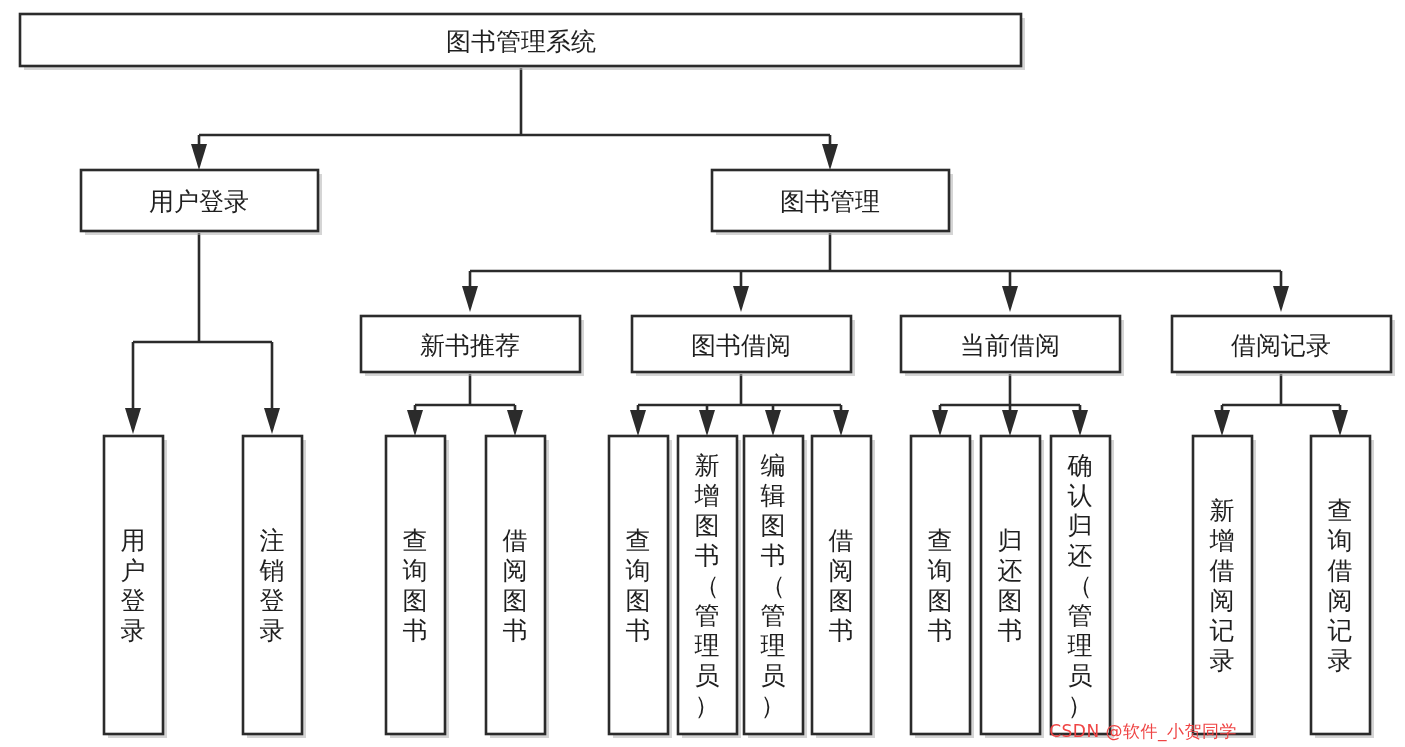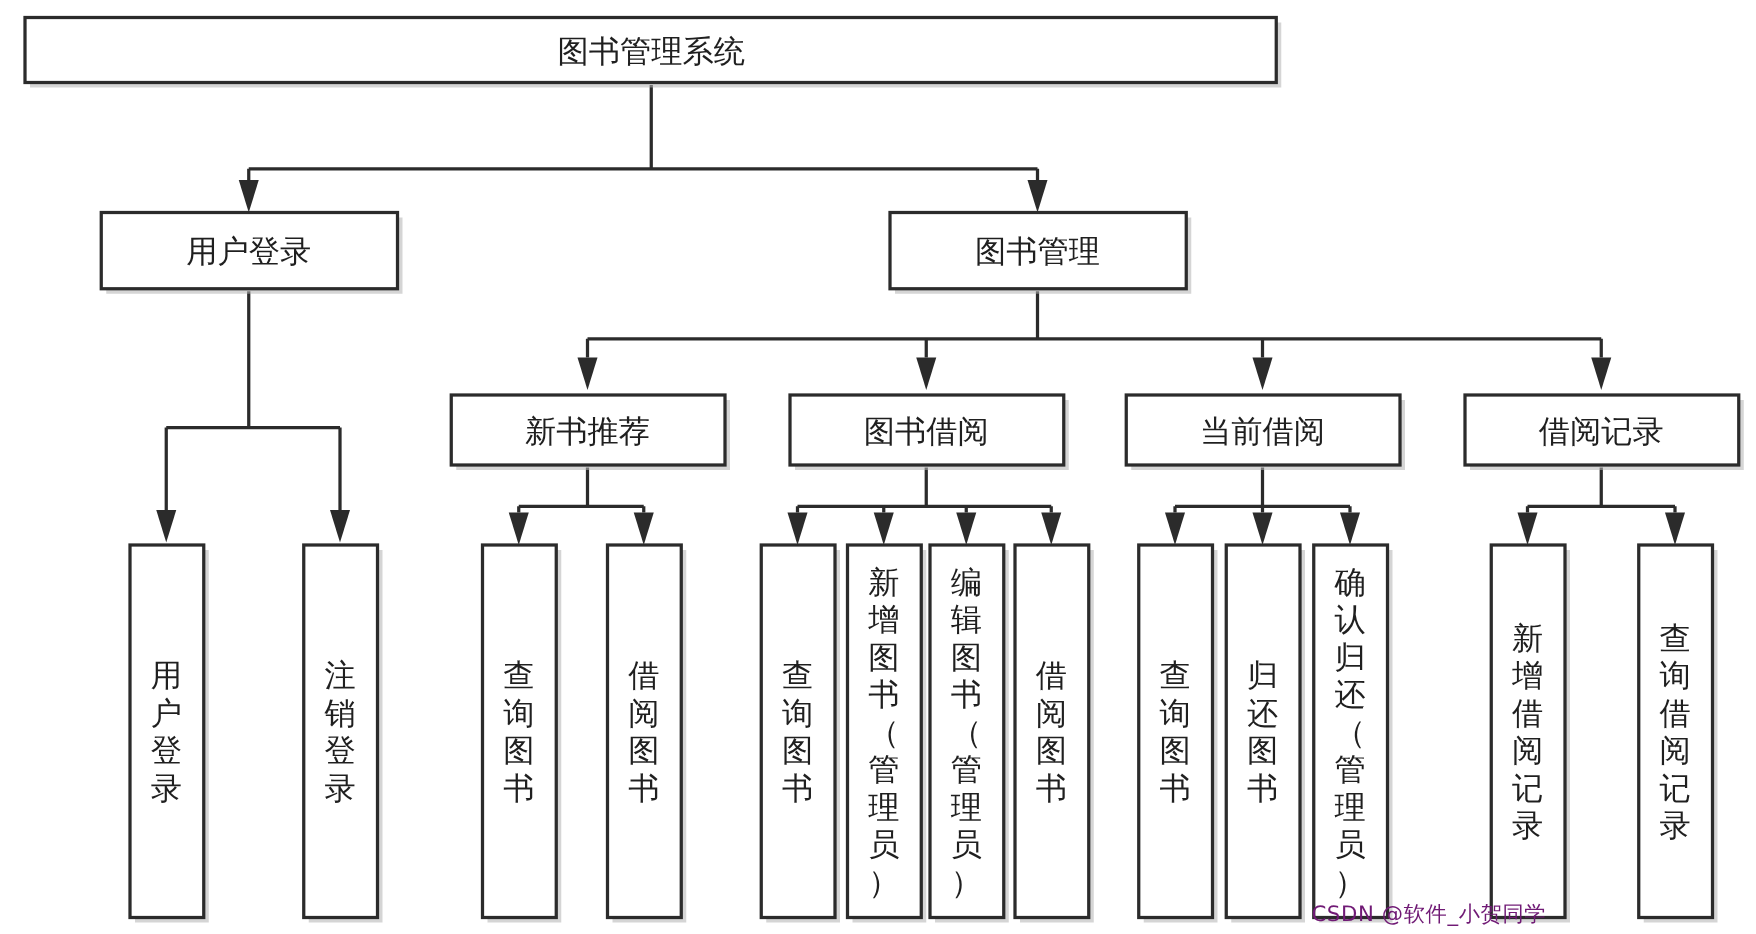--- a/index.html
+++ b/index.html
@@ -54,21 +54,21 @@
   }
   text.node-label.v {
     font-size: 25px;
   }
   .watermark {
     position: absolute;
     right: 9px;
     bottom: 4px;
     font-family: "DejaVu Sans", "Liberation Sans", sans-serif;
     font-size: 17px;
-    color: #701a75;
+    color: #ef4444;
     letter-spacing: 0.5px;
     white-space: nowrap;
     user-select: none;
   }
 </style>
 </head>
 <body>
 
 <div id="diagram-root">
 

